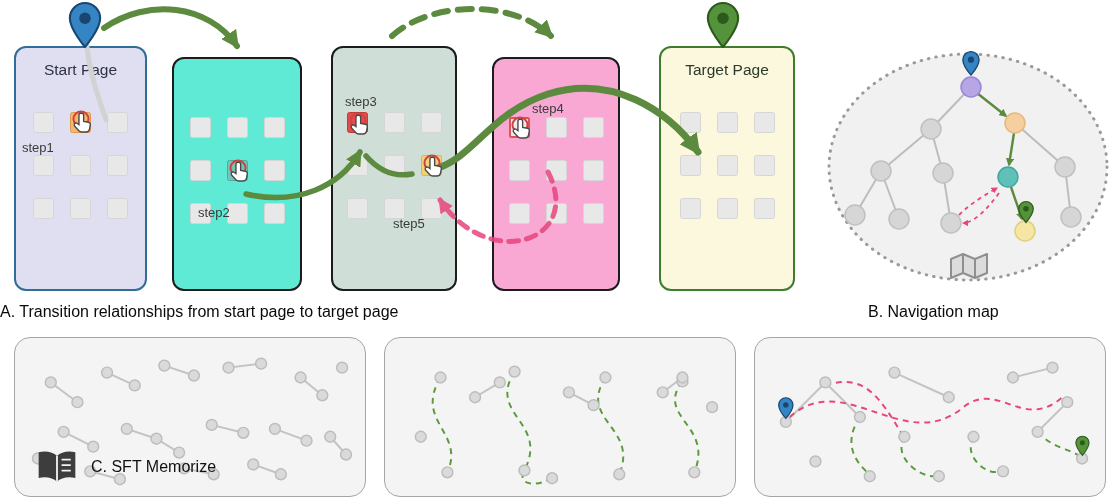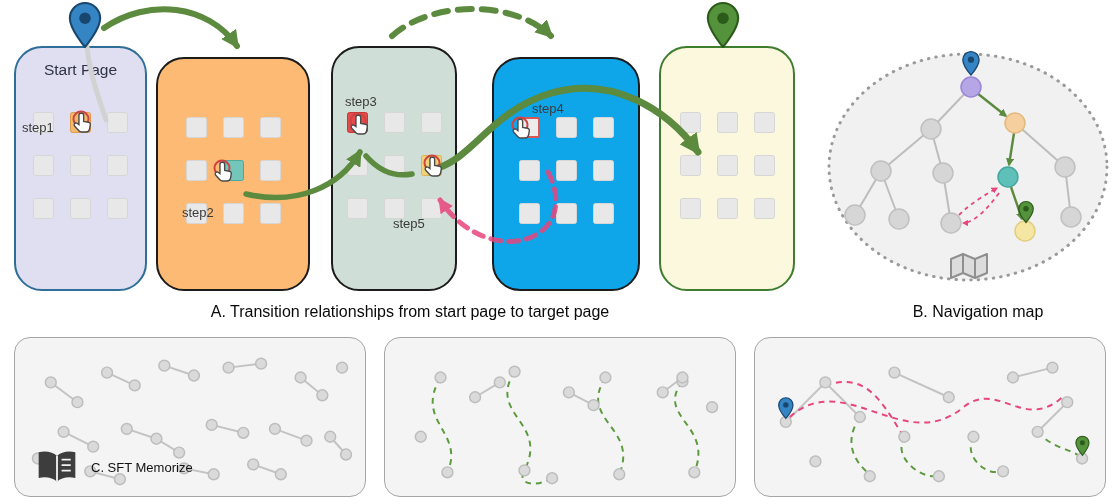--- a/index.html
+++ b/index.html
@@ -1,73 +1,73 @@
 <!DOCTYPE html>
 <html><head>
 <meta charset="utf-8">
 <style>
   *{margin:0;padding:0;box-sizing:border-box}
   html,body{background:#ffffff}
   body{font-family:"Liberation Sans",sans-serif}
   .stage{position:relative;width:1115px;height:504px;background:#fff;overflow:hidden}
 
   
-  .card{position:absolute;border-radius:28px;border:2.5px solid #1c1c1c}
+  .card{position:absolute;border-radius:12px;border:2.5px solid #1c1c1c}
   .c1{left:14px;top:46px;width:133px;height:245px;background:#e0dff1;border-color:#2e6e99}
-  .c2{left:156px;top:57px;width:154px;height:234px;background:#fdba74}
+  .c2{left:172px;top:57px;width:130px;height:234px;background:#5eead4}
   .c3{left:331px;top:46px;width:126px;height:245px;background:#cfded6}
-  .c4{left:492px;top:57px;width:148px;height:234px;background:#0ea5e9}
+  .c4{left:492px;top:57px;width:128px;height:234px;background:#f9a8d4}
   .c5{left:659px;top:46px;width:136px;height:245px;background:#fbf8dd;border-color:#3f7d2e}
   .card-title{position:absolute;top:13px;left:0;right:0;text-align:center;font-size:15.5px;color:#2e3245}
   .c5 .card-title{color:#2c3a2c}
   .pgrid{position:absolute;left:0;right:0;display:grid;grid-template-columns:repeat(3,21px);gap:22px 16px;justify-content:center}
   .t64{top:64px}.t58{top:58px}
   .cell{width:21px;height:21px;background:#e8e8e8;border:1px solid #d6d6d6;border-radius:2.5px}
   .hl-orange{background:#f3ba6e;border-color:#dd9a48}
   .hl-teal{background:#74c6ba;border-color:#4fa99c}
   .hl-red{background:#e44c4c;border-color:#c23a3a}
   .hl-yellow{background:#f1d276;border-color:#d9b455}
   .ol-red{border:2px solid #dd5555;background:#ececec}
   .step{position:absolute;font-size:13px;color:#3b3b3b;z-index:6;white-space:nowrap}
   .tap{position:absolute;z-index:7;width:27px;height:30px}
   .pin{position:absolute;z-index:7}
   .arrows{position:absolute;left:0;top:0;z-index:5;pointer-events:none}
-  .cap{position:absolute;font-size:16px;color:#0a0a0a;text-align:center}
+  .cap{position:absolute;font-size:16px;color:#0a0a0a;text-align:left}
   .capA{left:0;width:820px;top:303px}
   .capB{left:868px;width:220px;top:303px}
 
   
   .navmap{position:absolute;left:823px;top:45px;z-index:2}
 
   
   .bpanel{position:absolute;top:337px;height:160px;width:352px;background:#f4f4f4;border:1.5px solid #a6a6a6;border-radius:16px;overflow:hidden}
   .pc{left:14px}.pd{left:384px}.pe{left:754px}
   .graph{position:absolute;left:0;top:0;width:100%;height:100%}
   .blabel{position:absolute;left:20px;bottom:10px;display:flex;align-items:center;gap:12px;z-index:3}
-  .cap2{font-size:13px;color:#111;white-space:nowrap}
+  .cap2{font-size:16px;color:#111;white-space:nowrap}
 </style>
 </head>
 <body>
 
 <div class="stage">
 
   <div class="card c1">
     <div class="card-title">Start Page</div>
     <div class="pgrid t64">
       <div class="cell"></div>
       <div class="cell hl-orange"></div>
       <div class="cell"></div>
       <div class="cell"></div>
       <div class="cell"></div>
       <div class="cell"></div>
       <div class="cell"></div>
       <div class="cell"></div>
       <div class="cell"></div>
     </div>
-    <div class="step" style="left:6px;top:72px">step1</div>
+    <div class="step" style="left:6px;top:92px">step1</div>
     <svg class="tap" style="left:54px;top:62px" viewBox="0 0 26 30">
       <circle cx="10.5" cy="9" r="7.5" fill="none" stroke="#cf4343" stroke-width="2"></circle>
       <path d="M10.5 3.2c-1.15 0-2.05.9-2.05 2.05V14.6l-1.85-1.3c-.95-.65-2.25-.3-2.75.7-.35.75-.15 1.6.4 2.2l4.1 4.55c.7.75 1.7 1.2 2.75 1.2h4.3c1.85 0 3.4-1.3 3.7-3.1l.7-4.05c.2-1.25-.65-2.4-1.9-2.55l-4.75-.85V5.25c0-1.15-.9-2.05-2.05-2.05z" fill="#ffffff" stroke="#4a4a4a" stroke-width="1.4"></path>
     </svg>
   </div>
 
   <div class="card c2">
     <div class="pgrid t58">
       <div class="cell"></div>
       <div class="cell"></div>
@@ -123,20 +123,21 @@
       <div class="cell"></div>
     </div>
     <div class="step" style="left:38px;top:42px">step4</div>
     <svg class="tap" style="left:15px;top:57px" viewBox="0 0 26 30">
       <circle cx="10.5" cy="9" r="7.5" fill="none" stroke="#cf4343" stroke-width="2"></circle>
       <path d="M10.5 3.2c-1.15 0-2.05.9-2.05 2.05V14.6l-1.85-1.3c-.95-.65-2.25-.3-2.75.7-.35.75-.15 1.6.4 2.2l4.1 4.55c.7.75 1.7 1.2 2.75 1.2h4.3c1.85 0 3.4-1.3 3.7-3.1l.7-4.05c.2-1.25-.65-2.4-1.9-2.55l-4.75-.85V5.25c0-1.15-.9-2.05-2.05-2.05z" fill="#ffffff" stroke="#4a4a4a" stroke-width="1.4"></path>
     </svg>
   </div>
 
   <div class="card c5">
+    <div class="card-title">Target Page</div>
     <div class="pgrid t64">
       <div class="cell"></div>
       <div class="cell"></div>
       <div class="cell"></div>
       <div class="cell"></div>
       <div class="cell"></div>
       <div class="cell"></div>
       <div class="cell"></div>
       <div class="cell"></div>
       <div class="cell"></div>

